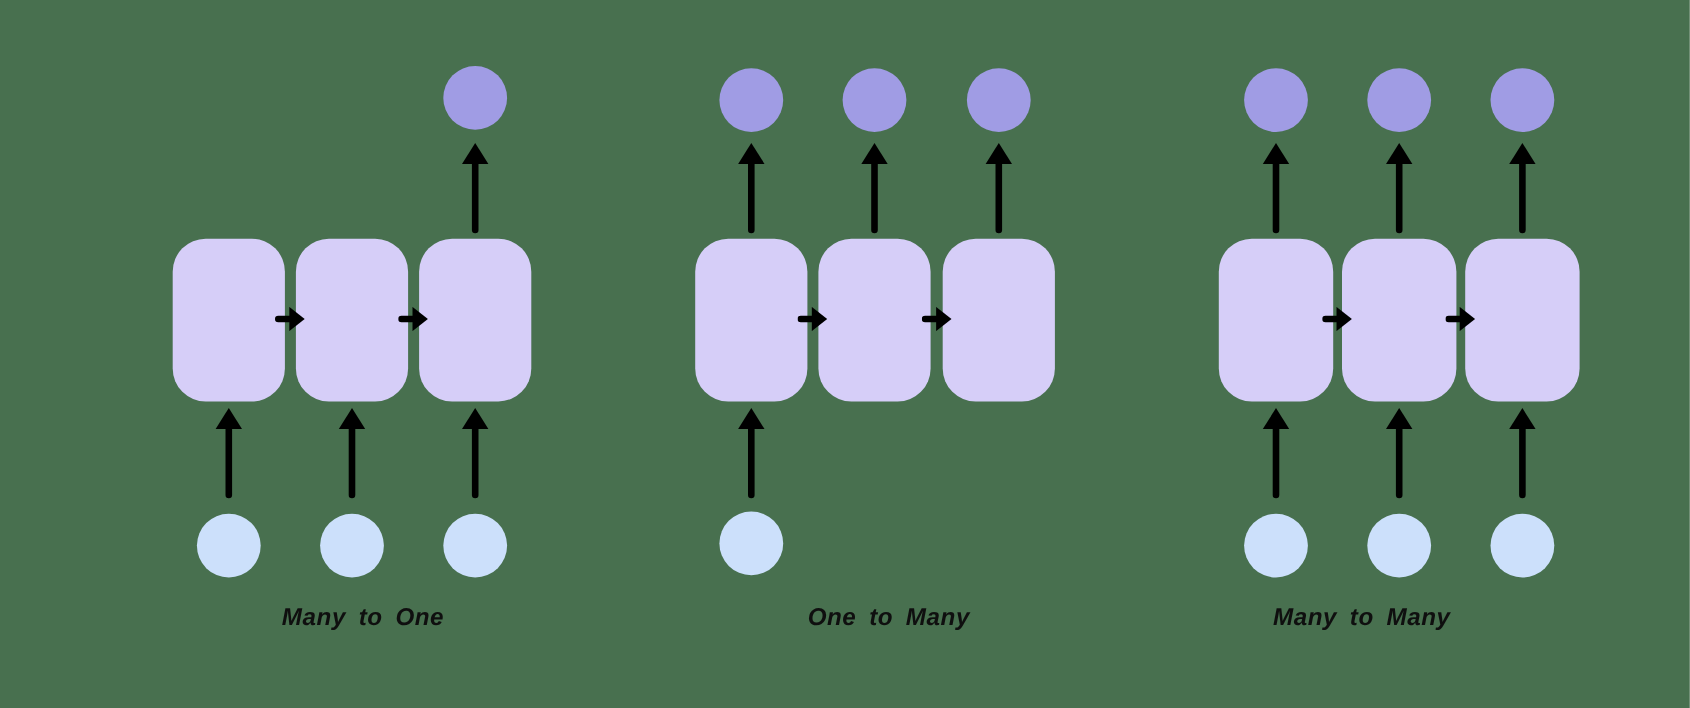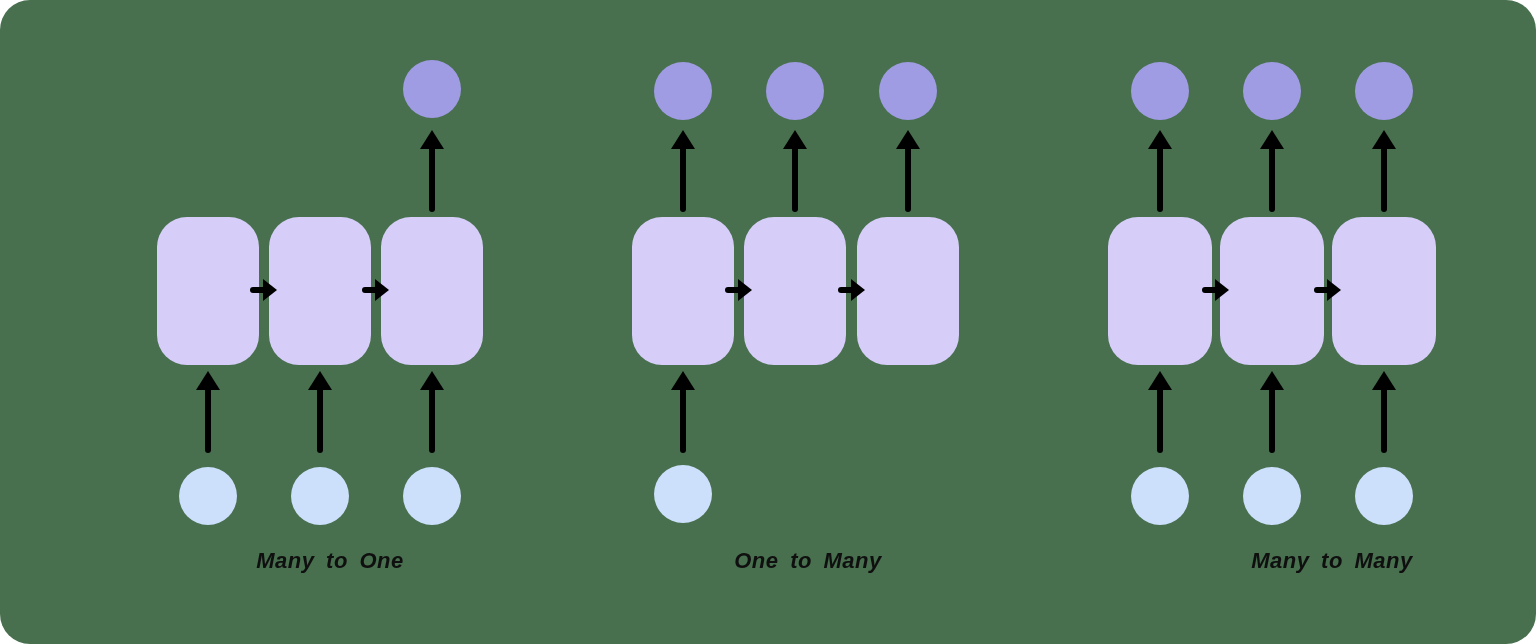--- a/index.html
+++ b/index.html
@@ -6,21 +6,20 @@
     margin: 0;
     padding: 0;
   }
   .canvas {
     position: relative;
     width: 1536px;
     height: 644px;
     background: var(--background, #48704f);
     overflow: hidden;
     font-family: "Liberation Sans", "DejaVu Sans", sans-serif;
-    border-radius: 30px;
   }
   .cell {
     position: absolute;
     width: 102px;
     height: 148px;
     border-radius: 30px;
     background: var(--cell-fill, #d6cef8);
   }
   .circle {
     position: absolute;
@@ -165,16 +164,16 @@
         <use href="#arrow-up"></use>
       </svg>
     <svg class="arrow" style="left:1371px; top:371px;" width="26" height="84">
         <use href="#arrow-up"></use>
       </svg>
 
     <div class="circle input" style="left:1131px; top:467px;"></div>
     <div class="circle input" style="left:1243px; top:467px;"></div>
     <div class="circle input" style="left:1355px; top:467px;"></div>
 
-    <div class="diagram-label" style="left:1332px;">Many to Many</div>
+    <div class="diagram-label" style="left:1238px;">Many to Many</div>
   </div>
 
 </div>
 
 </body></html>

